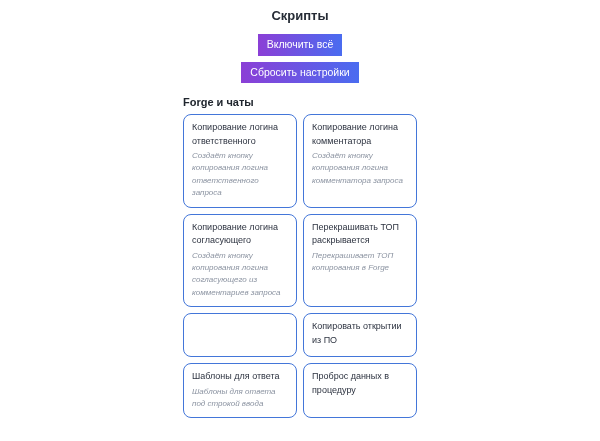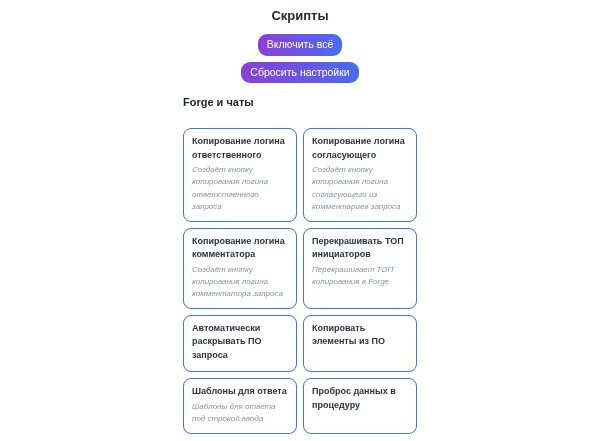--- a/index.html
+++ b/index.html
@@ -24,50 +24,50 @@
   }
   .grad-btn {
     display:inline-block;
     border:none;
     cursor:pointer;
     color:#ffffff;
     font-family:inherit;
     font-size:10.5px;
     line-height:1;
     padding:5px 9px 6px;
-    border-radius:9px;
+    border-radius:0;
     background:linear-gradient(90deg,#8b3fd6 0%,#4a6cf0 100%);
   }
 
   .content {
     width:234px;
     margin:0 auto;
   }
   .section { margin-bottom:10px; }
   .section-title {
     font-size:11px;
     font-weight:bold;
     color:#20262e;
-    margin-bottom:20px;
+    margin-bottom:6px;
   }
   .card-grid {
     display:grid;
     grid-template-columns:1fr 1fr;
     gap:6px;
   }
   .card {
     background:#ffffff;
     border:1.5px solid #4376d9;
     border-radius:8px;
     padding:6px 8px 7px;
     cursor:pointer;
   }
   .card-title {
     font-size:9px;
-    font-weight:bold;
+    font-weight:normal;
     color:#2d3340;
     line-height:1.5;
     margin-bottom:2px;
   }
   .card-desc {
     font-size:8px;
     color:#8b93a1;
     line-height:1.55;
     font-style:italic;
   }
@@ -89,40 +89,39 @@
     <div class="section">
       <div class="section-title">Forge и чаты</div>
       <div class="card-grid">
 
         <div class="card">
           <div class="card-title">Копирование логина ответственного</div>
           <div class="card-desc">Создаёт кнопку копирования логина ответственного запроса</div>
         </div>
 
         <div class="card">
+          <div class="card-title">Копирование логина комментатора</div>
+          <div class="card-desc">Создаёт кнопку копирования логина комментатора запроса</div>
+        </div>
+
+        <div class="card">
           <div class="card-title">Копирование логина согласующего</div>
           <div class="card-desc">Создаёт кнопку копирования логина согласующего из комментариев запроса</div>
         </div>
 
         <div class="card">
-          <div class="card-title">Копирование логина комментатора</div>
-          <div class="card-desc">Создаёт кнопку копирования логина комментатора запроса</div>
-        </div>
-
-        <div class="card">
-          <div class="card-title">Перекрашивать ТОП инициаторов</div>
+          <div class="card-title">Перекрашивать ТОП раскрывается</div>
           <div class="card-desc">Перекрашивает ТОП копирования в Forge</div>
         </div>
 
         <div class="card">
-          <div class="card-title">Автоматически раскрывать ПО запроса</div>
         </div>
 
         <div class="card">
-          <div class="card-title">Копировать элементы из ПО</div>
+          <div class="card-title">Копировать открытии из ПО</div>
         </div>
 
         <div class="card">
           <div class="card-title">Шаблоны для ответа</div>
           <div class="card-desc">Шаблоны для ответа под строкой ввода</div>
         </div>
 
         <div class="card">
           <div class="card-title">Проброс данных в процедуру</div>
 

